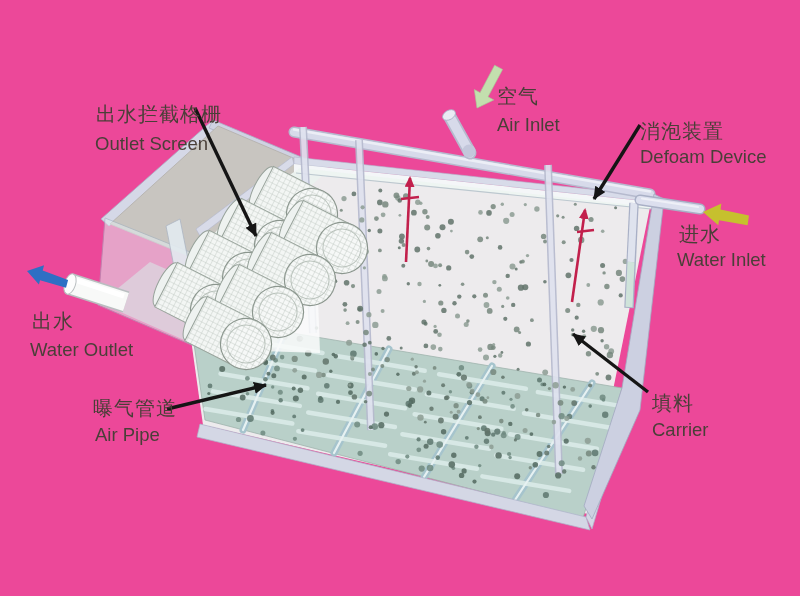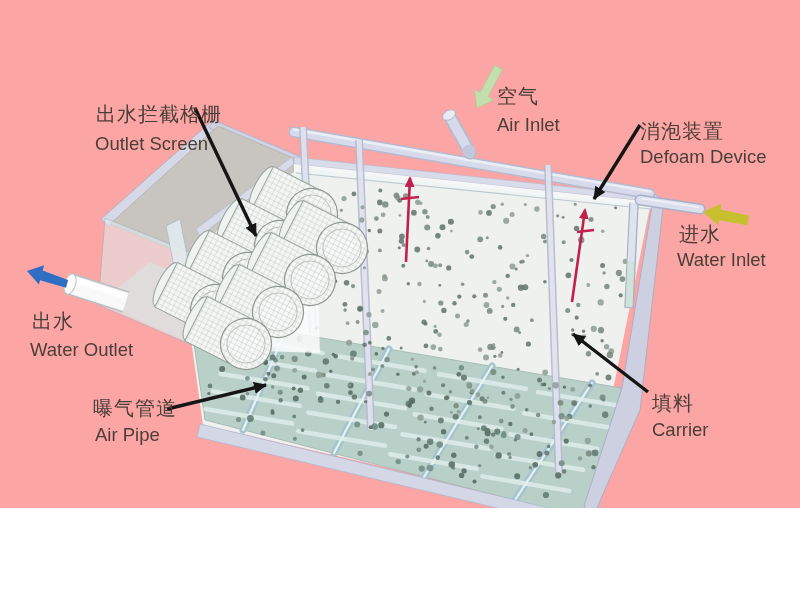--- a/index.html
+++ b/index.html
@@ -1,17 +1,17 @@
 <!DOCTYPE html>
 <html><head>
 <meta charset="utf-8">
 <title>Diagram</title>
 <style>
   html,body{margin:0;padding:0;background:#ffffff;}
-  #stage{width:800px;height:508px;position:relative;background:#fca5a5;overflow:hidden;}
+  #stage{width:800px;height:596px;position:relative;background:#ec4899;overflow:hidden;}
   svg{display:block;}
   .lbl{font-family:"Liberation Sans","DejaVu Sans",sans-serif;}
   .zh{font-size:20px;letter-spacing:1px;}
   .en{font-size:18.5px;}
 </style>
 </head>
 <body>
 
 <div id="stage">
 <svg width="800" height="600" viewBox="0 0 800 600">

